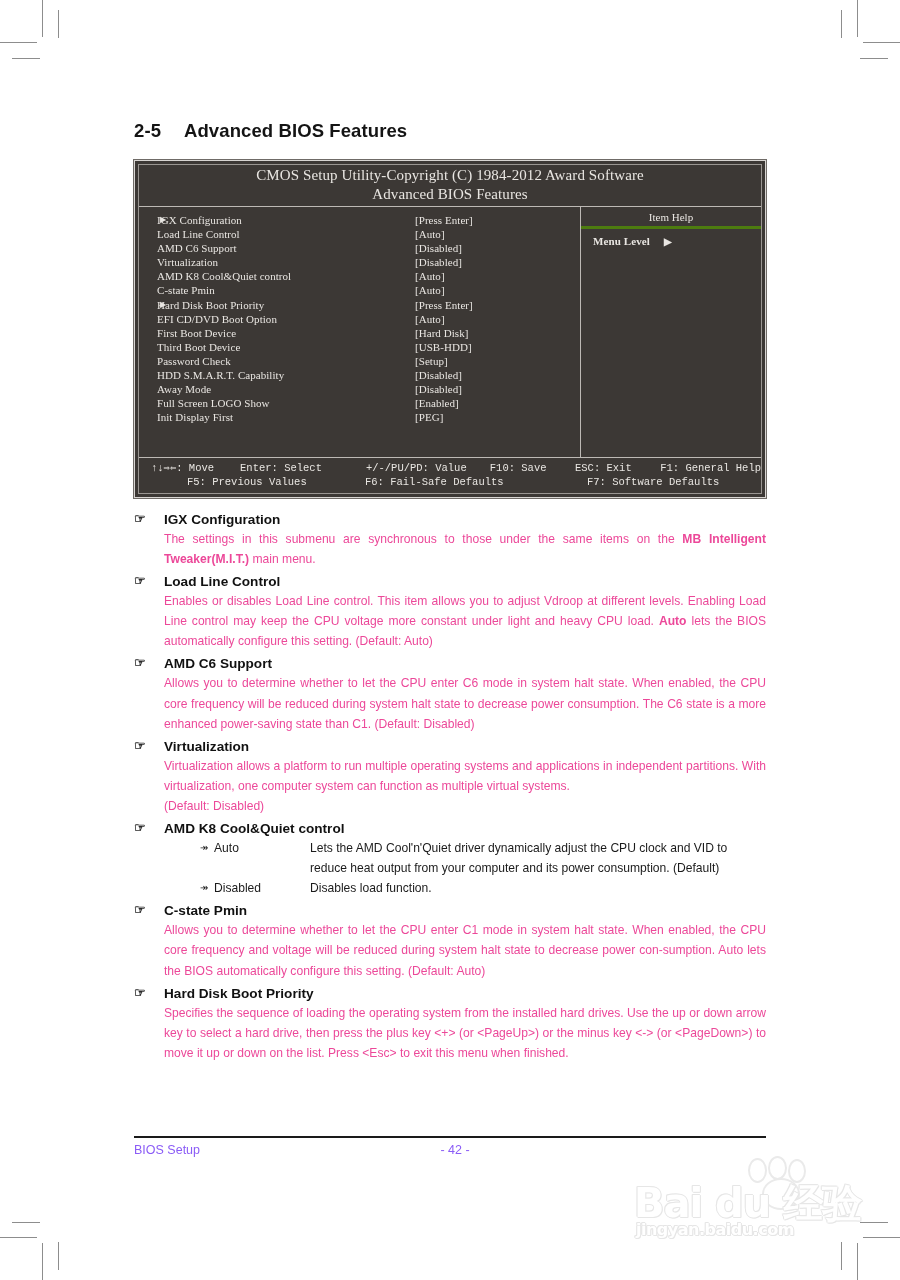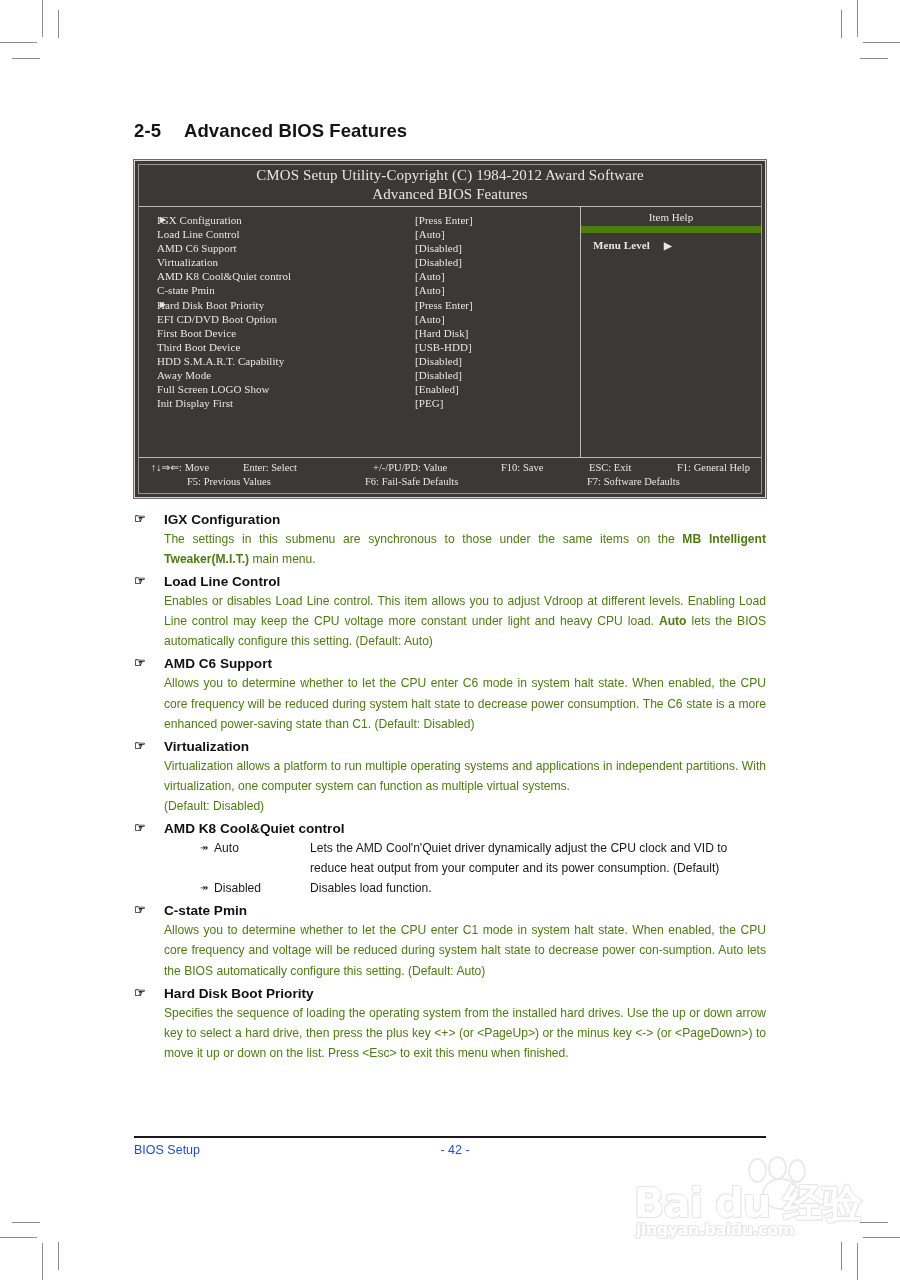--- a/index.html
+++ b/index.html
@@ -99,21 +99,21 @@
   }
   .bios-right {
     flex: 0 0 180px;
     padding: 0;
   }
   .help-head {
     text-align: center;
     font-size: 11px;
     line-height: 14px;
     padding: 3px 0 2px 0;
-    border-bottom: 7px solid #4d7c0f;
+    border-bottom: 3px solid #4d7c0f;
   }
   .help-body { padding: 5px 0 0 12px; }
   .help-line {
     font-size: 11px;
     font-weight: bold;
     line-height: 14px;
     letter-spacing: 0.1px;
   }
   .help-line .arr { padding-left: 14px; font-size: 10px; }
 
@@ -134,21 +134,21 @@
   .menu-row .lbl { flex: 0 0 258px; }
   .menu-row .val { flex: 0 0 auto; }
 
   
   .bios-foot {
     border-top: 1px solid #bdb9b5;
     padding: 3px 0 4px 0;
     font-size: 10.5px;
     line-height: 14px;
   }
-  .foot-row { display: flex; }
+  .foot-row { display: flex; font-family: Liberation Mono, monospace; }
   .foot-row span { white-space: nowrap; }
 
   .fr1 .k1 { margin-left: 12px;  width: 92px; }
   .fr1 .k2 { width: 130px; }
   .fr1 .k3 { width: 128px; }
   .fr1 .k4 { width: 88px; }
   .fr1 .k5 { width: 88px; }
   .fr1 .k6 { }
 
   .fr2 .k1 { margin-left: 48px;  width: 178px; }
@@ -172,21 +172,21 @@
     font-size: 13px;
     color: #2a2a2a;
     line-height: 1;
     transform: translateY(-1px);
   }
   .para {
     margin: 0 0 0 30px;
     font-size: 12.1px;
     line-height: 20.1px;
     text-align: justify;
-    color: #4d7c0f;
+    color: #ec4899;
   }
   .para.nojust { text-align: left; }
   .para b { font-weight: bold; }
 
   
   .opts { margin: 2px 0 0 66px; }
   .opt-row { display: flex; font-size: 12.1px; line-height: 20.1px; color: #1b1b1b; }
   .opt-name { flex: 0 0 110px; display: flex; }
   .opt-name .dbl { flex: 0 0 14px; font-size: 10px; }
   .opt-desc { flex: 1 1 auto; }
@@ -200,21 +200,21 @@
     height: 2px;
     background: #1a1a1a;
   }
   .pfoot {
     position: absolute;
     left: 134px;
     top: 1143px;
     width: 632px;
     display: flex;
     font-size: 12.5px;
-    color: #1d4ed8;
+    color: #8b5cf6;
   }
   .pfoot .lbl { flex: 0 0 auto; }
   .pfoot .num { flex: 1 1 auto; text-align: center; padding-right: 56px; }
 
   
   .wm {
     position: absolute;
     left: 630px;
     top: 1156px;
     width: 245px;
@@ -314,20 +314,24 @@
             </div>
             <div class="menu-row" style="position: relative;">
               <span class="lbl">First Boot Device</span>
               <span class="val">[Hard Disk]</span>
             </div>
             <div class="menu-row" style="position: relative;">
               <span class="lbl">Third Boot Device</span>
               <span class="val">[USB-HDD]</span>
             </div>
             <div class="menu-row" style="position: relative;">
+              <span class="lbl">Password Check</span>
+              <span class="val">[Setup]</span>
+            </div>
+            <div class="menu-row" style="position: relative;">
               <span class="lbl">HDD S.M.A.R.T. Capability</span>
               <span class="val">[Disabled]</span>
             </div>
             <div class="menu-row" style="position: relative;">
               <span class="lbl">Away Mode</span>
               <span class="val">[Disabled]</span>
             </div>
             <div class="menu-row" style="position: relative;">
               <span class="lbl">Full Screen LOGO Show</span>
               <span class="val">[Enabled]</span>

